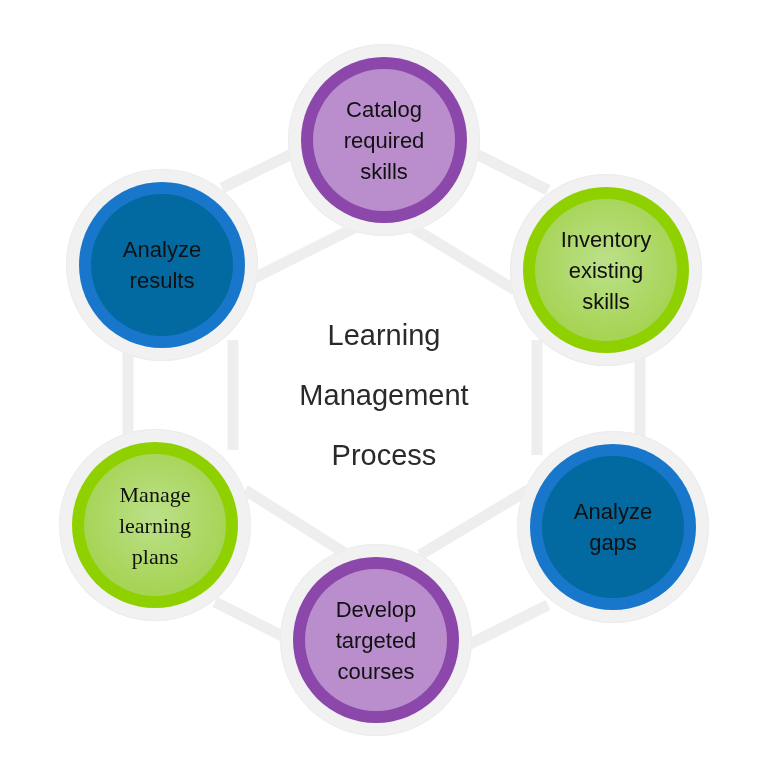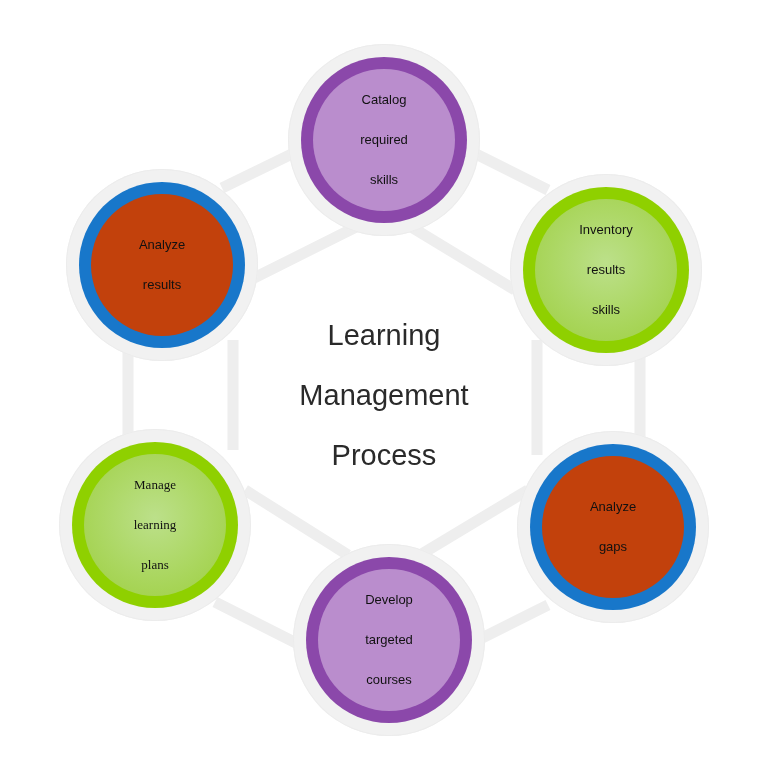--- a/index.html
+++ b/index.html
@@ -1,25 +1,25 @@
 <!DOCTYPE html>
 <html><head>
 <meta charset="utf-8">
 <style>
   html, body { margin:0; padding:0; background:#ffffff; }
   body { width:768px; height:776px; position:relative; overflow:hidden; font-family:"Liberation Sans","DejaVu Sans",sans-serif; }
   svg.links { position:absolute; left:0; top:0; width:768px; height:776px; }
   .node { position:absolute; width:192px; height:192px; border-radius:50%; background:#f1f1f1; box-shadow:0 0 0 1px #ececec inset; }
   .ring { position:absolute; left:13px; top:13px; width:166px; height:166px; border-radius:50%; }
   .inner { position:absolute; left:12px; top:12px; width:142px; height:142px; border-radius:50%; display:flex; align-items:center; justify-content:center; text-align:center; }
-  .label { font-size:13px; line-height:40px; color:#111; white-space:pre-line; }
+  .label { font-size:22px; line-height:31px; color:#111; white-space:pre-line; }
   .purple .ring { background:#8B48AA; }
   .purple .inner { background:#BA8DCD; }
   .blue .ring { background:#1877CA; }
-  .blue .inner { background:#c2410c; }
+  .blue .inner { background:#0369a1; }
   .green .ring { background:#8FD000; }
   .green .inner { background: radial-gradient(circle at 50% 45%, #BCE08A 0%, #A6D455 70%, #9ED046 100%); }
   .center-title { position:absolute; left:234px; top:305px; width:300px; text-align:center; font-size:29px; line-height:60px; color:#2a2a2a; font-weight:300; white-space:pre-line; }
 </style>
 </head>
 <body>
 
 <svg class="links" viewBox="0 0 768 776">
   <g stroke="#EEEEEE" stroke-width="11" fill="none" stroke-linecap="butt">
 
@@ -46,36 +46,36 @@
 required
 skills</span>
     </div>
   </div>
 </div>
 
 <div class="node green" style="left:510px; top:174px;">
   <div class="ring">
     <div class="inner">
       <span class="label">Inventory
-results
+existing
 skills</span>
     </div>
   </div>
 </div>
 
 <div class="node blue" style="left:517px; top:431px;">
   <div class="ring">
     <div class="inner">
       <span class="label">Analyze
 gaps</span>
     </div>
   </div>
 </div>
 
-<div class="node purple" style="left:293px; top:544px;">
+<div class="node purple" style="left:280px; top:544px;">
   <div class="ring">
     <div class="inner">
       <span class="label">Develop
 targeted
 courses</span>
     </div>
   </div>
 </div>
 
 <div class="node green" style="left:59px; top:429px;font-family:Liberation Serif, serif;">

